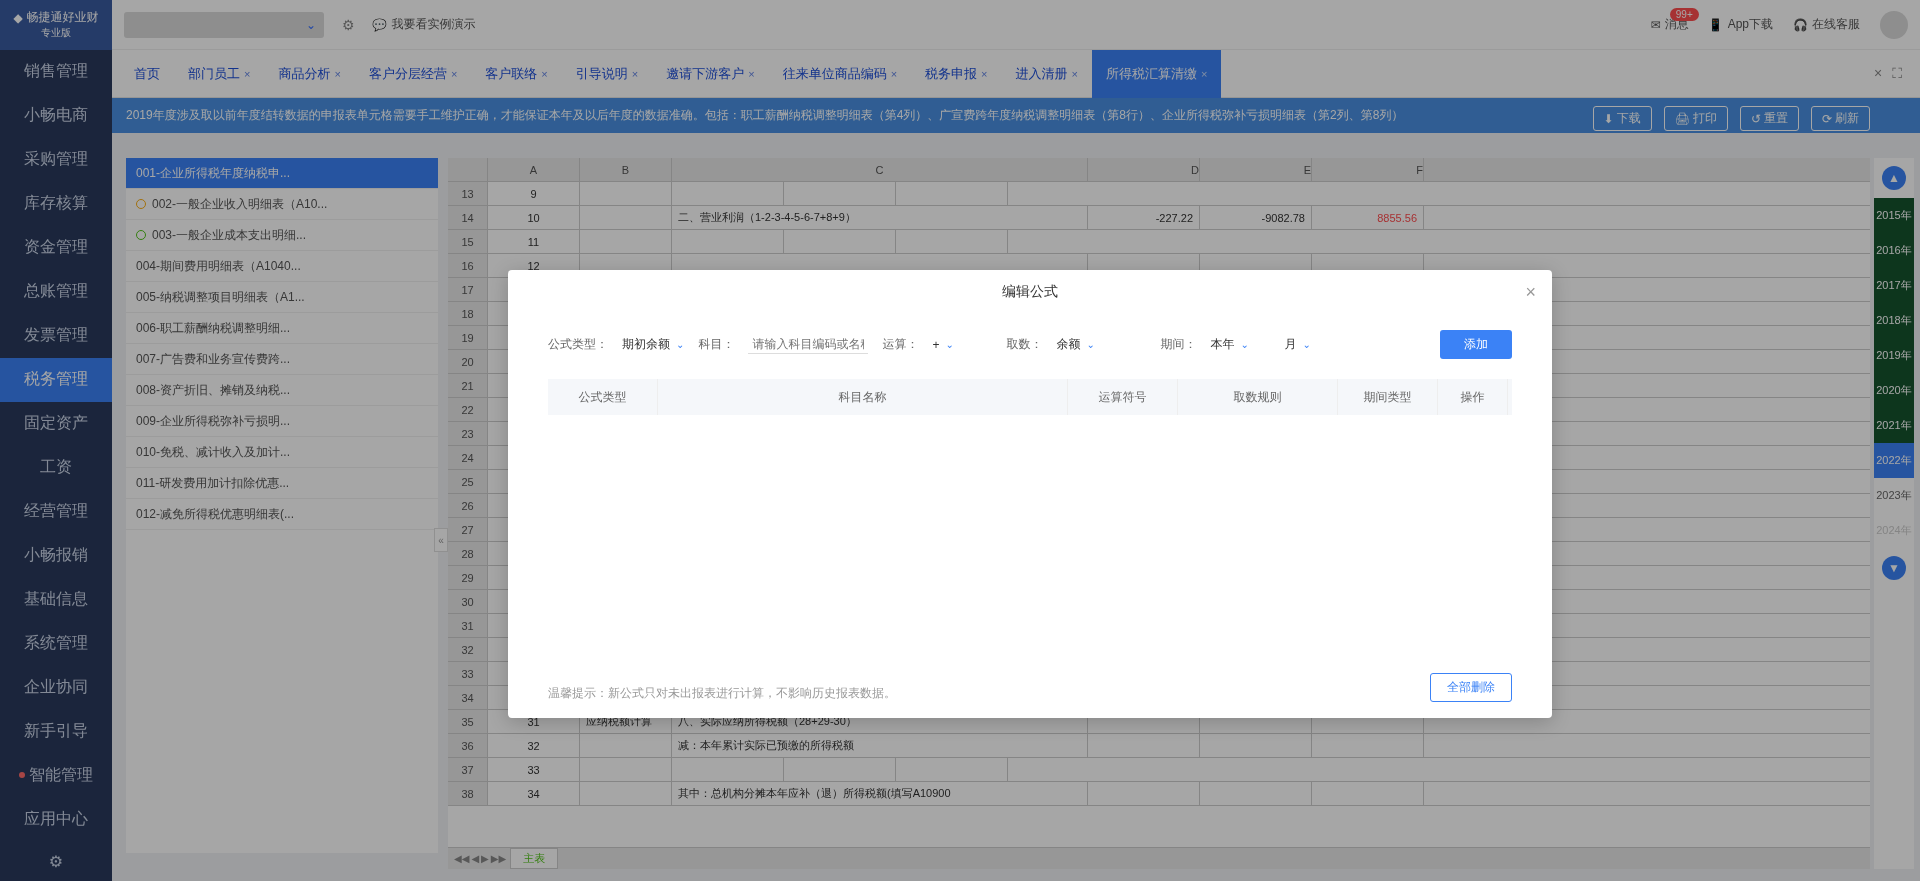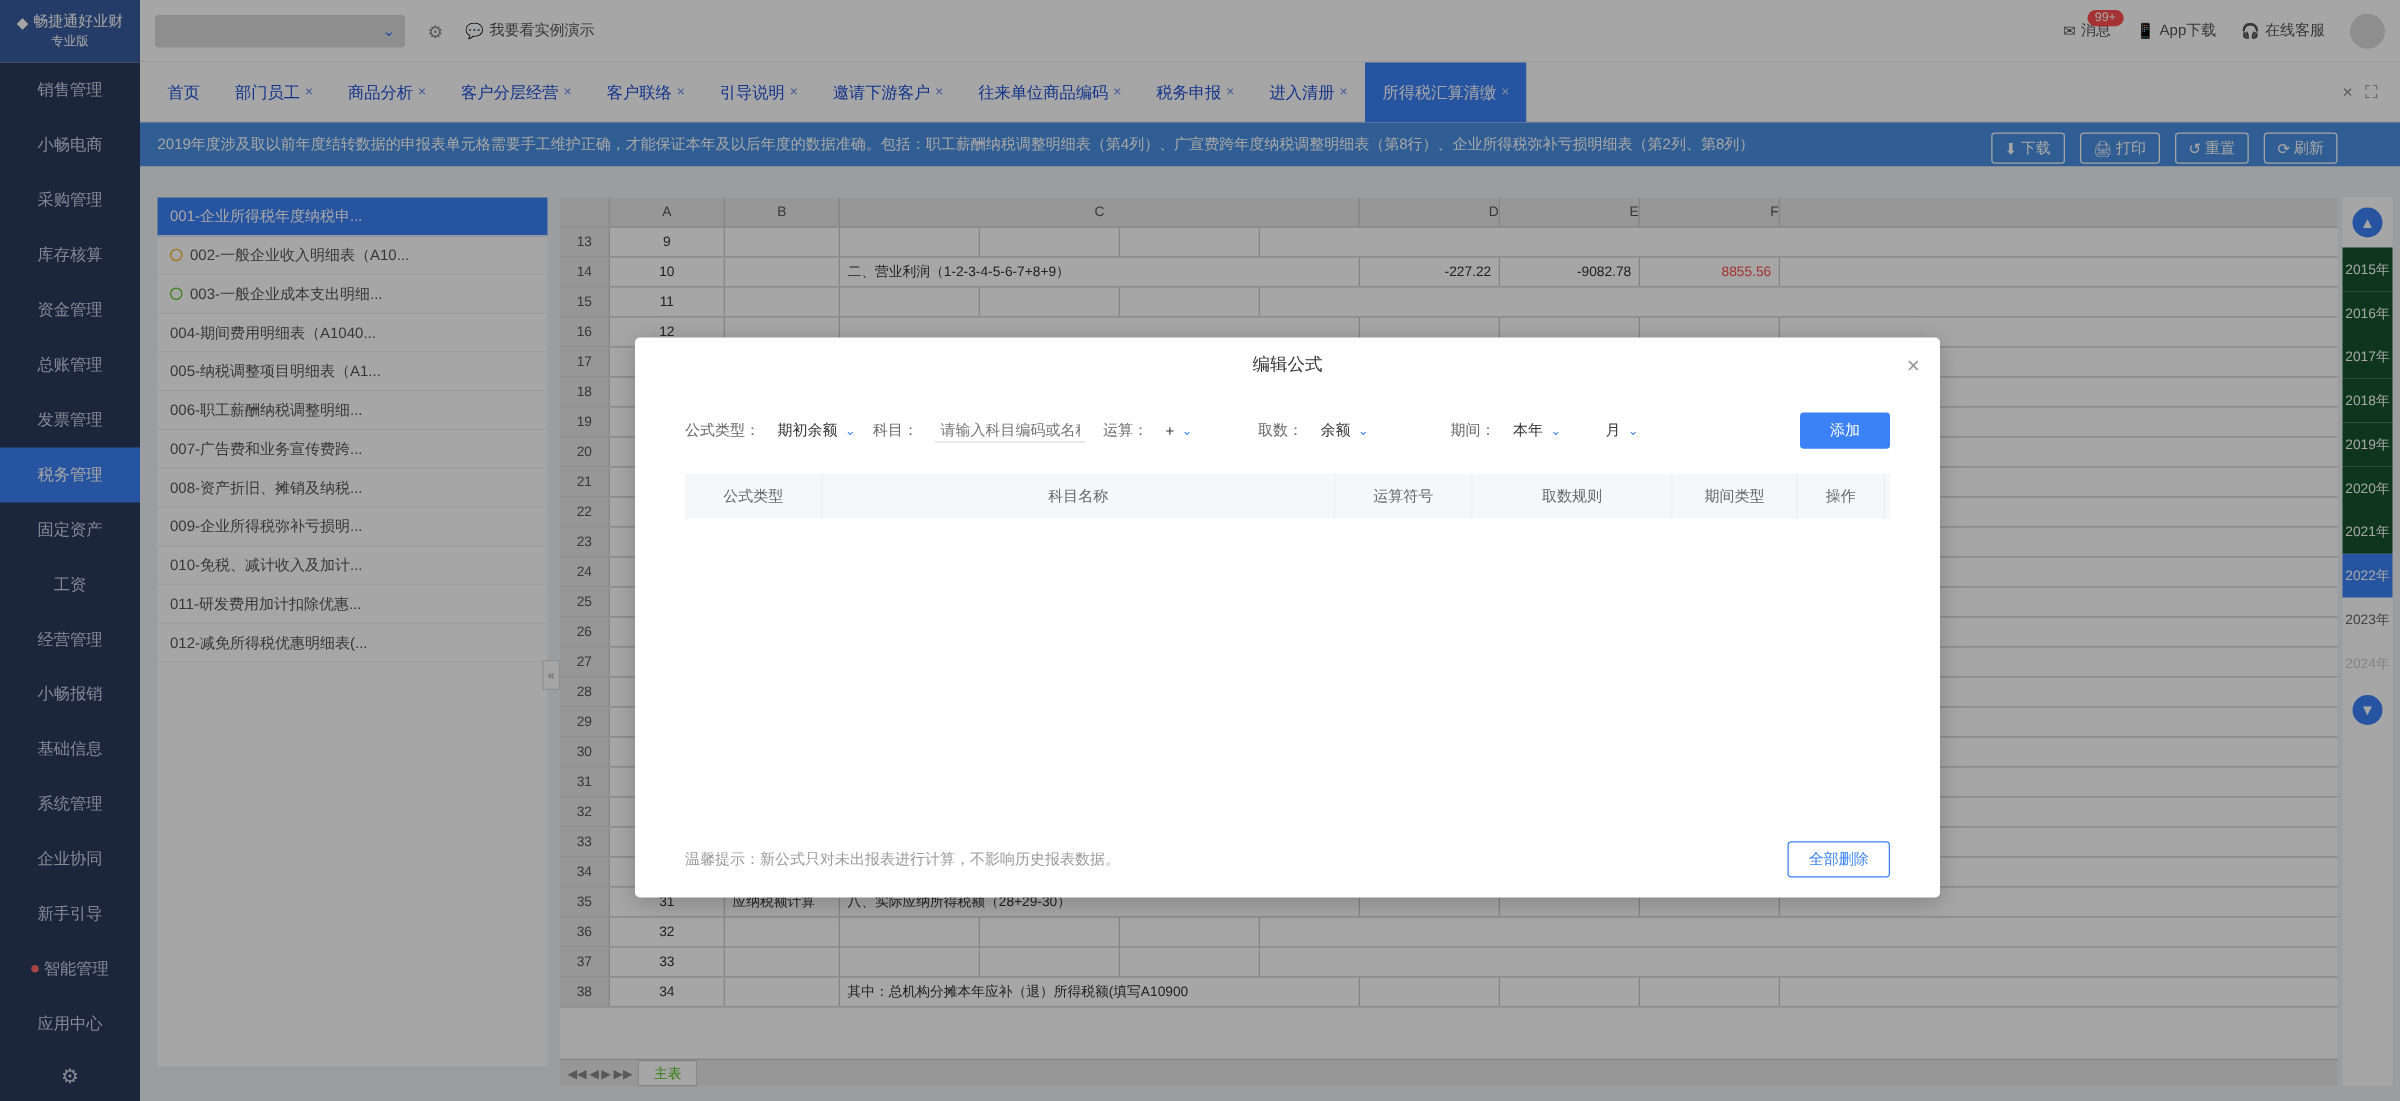--- a/index.html
+++ b/index.html
@@ -14,21 +14,21 @@
 .dropdown-icon { margin-left: auto; color: #3870ff; }
 .gear-icon { margin: 0 18px; color: #888; font-size: 14px; }
 .demo-link { display: flex; align-items: center; gap: 4px; color: #555; }
 .header-right { margin-left: auto; display: flex; align-items: center; gap: 20px; }
 .header-right-item { display: flex; align-items: center; gap: 4px; color: #555; position: relative; }
 .badge { position: absolute; top: -8px; right: -10px; background: #ff4d4f; color: #fff; border-radius: 8px; padding: 1px 6px; font-size: 10px; }
 .avatar { width: 28px; height: 28px; border-radius: 50%; background: #dadada; }
 
 
 .left-sidebar { position: absolute; left: 0; top: 50px; bottom: 0; width: 112px; background: #2a3a5c; color: #c9d3e6; display: flex; flex-direction: column; }
-.sidebar-item { height: 44px; display: flex; align-items: center; justify-content: center; font-size: 13px; cursor: pointer; }
+.sidebar-item { height: 44px; display: flex; align-items: center; justify-content: center; font-size: 16px; cursor: pointer; }
 .sidebar-item.active { background: #3b82f6; color: #fff; font-family: Liberation Serif, serif; }
 .sidebar-item.has-dot::before { content: ''; width: 6px; height: 6px; background: #ff6b6b; border-radius: 50%; margin-right: 4px; }
 .sidebar-gear { margin-top: auto; height: 40px; display: flex; justify-content: center; align-items: center; font-size: 16px; }
 
 
 .tab-bar { position: absolute; left: 112px; right: 0; top: 50px; height: 48px; background: #fff; border-bottom: 1px solid #e5e5e5; display: flex; align-items: center; padding: 0 8px; }
 .tab { padding: 0 14px; height: 48px; display: flex; align-items: center; gap: 4px; color: #1d4ed8; font-size: 13px; cursor: pointer; }
 .tab.active { background: #3b82f6; color: #fff; }
 .tab-close { font-size: 11px; color: inherit; opacity: 0.7; }
 .tab-right-icons { margin-left: auto; display: flex; gap: 10px; padding-right: 10px; color: #888; font-size: 14px; }
@@ -86,21 +86,21 @@
 .modal-form { padding: 16px 40px 10px; display: flex; align-items: center; gap: 14px; flex-wrap: wrap; }
 .form-label { font-size: 12px; color: #666; }
 .form-select { min-width: 60px; display: flex; align-items: center; gap: 6px; color: #333; font-size: 12px; }
 .form-input { border: none; border-bottom: 1px solid #ddd; font-size: 12px; padding: 2px 4px; width: 120px; color: #bbb; }
 .chevron { color: #3b82f6; font-size: 10px; }
 .btn-add { margin-left: auto; background: #3b82f6; color: #fff; border: none; padding: 6px 24px; border-radius: 3px; font-size: 12px; cursor: pointer; }
 .modal-table { margin: 10px 40px 0; }
 .modal-thead { display: flex; background: #f5f7fa; height: 36px; }
 .modal-th { display: flex; align-items: center; justify-content: center; font-size: 12px; color: #666; border-right: 1px solid #eee; }
 .th1 { width: 110px; } .th2 { width: 410px; } .th3 { width: 110px; } .th4 { width: 160px; } .th5 { width: 100px; } .th6 { width: 70px; }
-.modal-footer { margin-top: auto; padding: 16px 40px; display: flex; align-items: center; gap: 22px; }
+.modal-footer { margin-top: auto; padding: 16px 40px; display: flex; align-items: flex-end; gap: 22px; }
 .modal-hint { font-size: 12px; color: #999; }
 .btn-delete-all { margin-left: auto; background: #fff; border: 1px solid #3b82f6; color: #3b82f6; padding: 5px 16px; border-radius: 3px; font-size: 12px; cursor: pointer; }
 </style>
 </head>
 <body>
 
 <div class="top-header">
   <div class="logo-area">
     <div class="logo-top">
         <span>◆</span>
@@ -487,20 +487,21 @@
           <div class="cell col-b">应纳税额计算</div>
           <div class="cell col-c">八、实际应纳所得税额（28+29-30）</div>
           <div class="cell col-d"></div>
           <div class="cell col-e"></div>
           <div class="cell col-f"></div>
         </div>
         <div class="sheet-row">
           <div class="row-num">36</div>
           <div class="cell col-a">32</div>
           <div class="cell col-b"></div>
+          <div class="cell col-c">减：本年累计实际已预缴的所得税额</div>
           <div class="cell col-d"></div>
           <div class="cell col-e"></div>
           <div class="cell col-f"></div>
         </div>
         <div class="sheet-row">
           <div class="row-num">37</div>
           <div class="cell col-a">33</div>
           <div class="cell col-b"></div>
           <div class="cell col-d"></div>
           <div class="cell col-e"></div>

